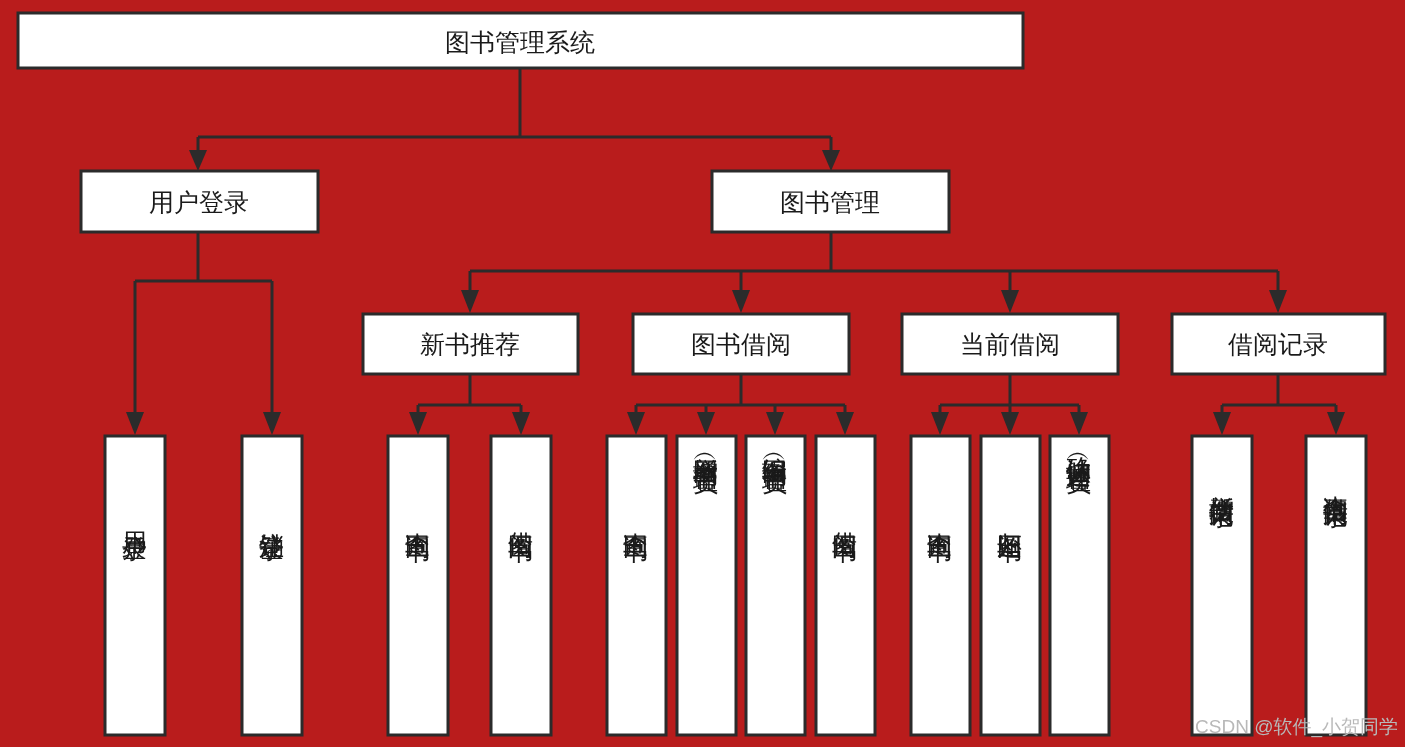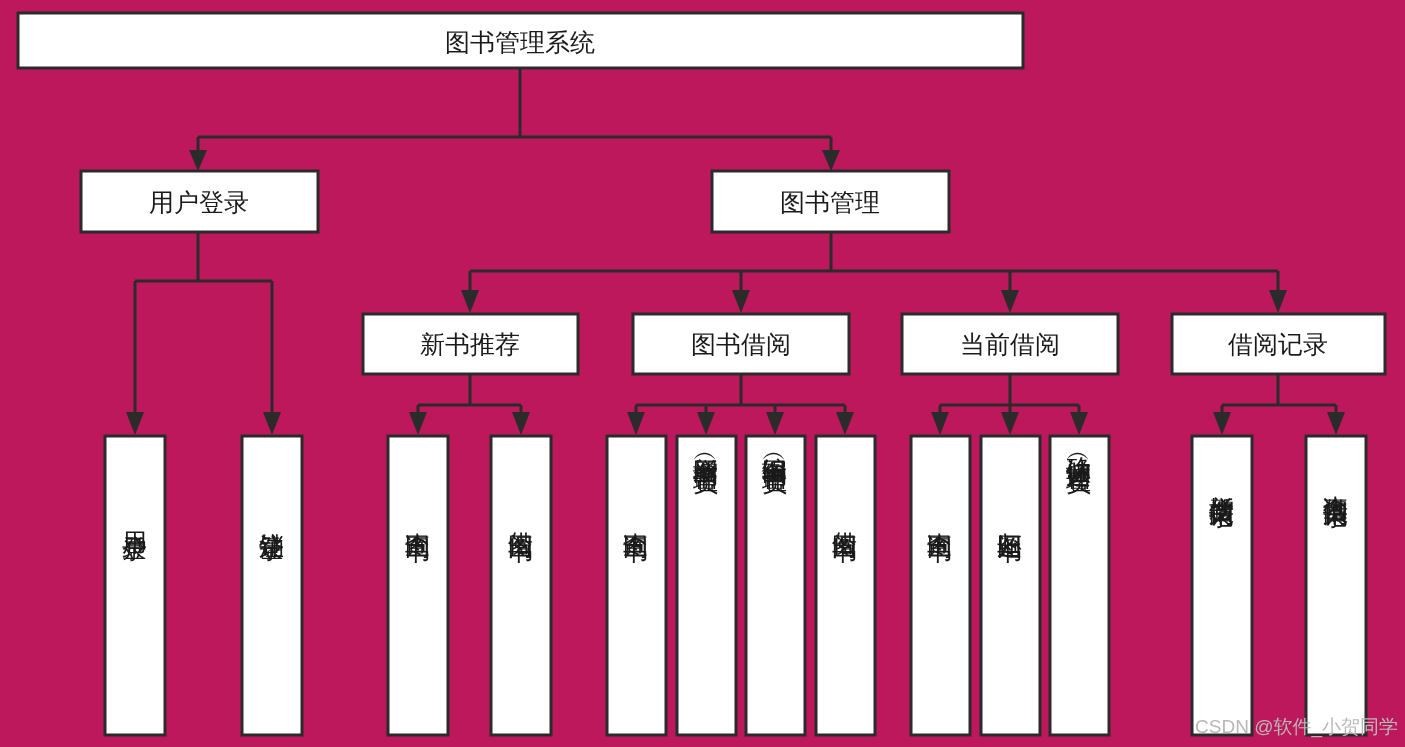--- a/index.html
+++ b/index.html
@@ -8,21 +8,21 @@
     padding: 0;
     background: #ffffff;
   }
   body {
     font-family: "Liberation Sans", "DejaVu Sans", sans-serif;
   }
   #diagram-root {
     position: relative;
     width: 1405px;
     height: 747px;
-    background: #be185d;
+    background: #b91c1c;
     overflow: hidden;
   }
   svg.diagram-canvas {
     position: absolute;
     top: 0;
     left: 0;
     width: 1405px;
     height: 747px;
     display: block;
   }

